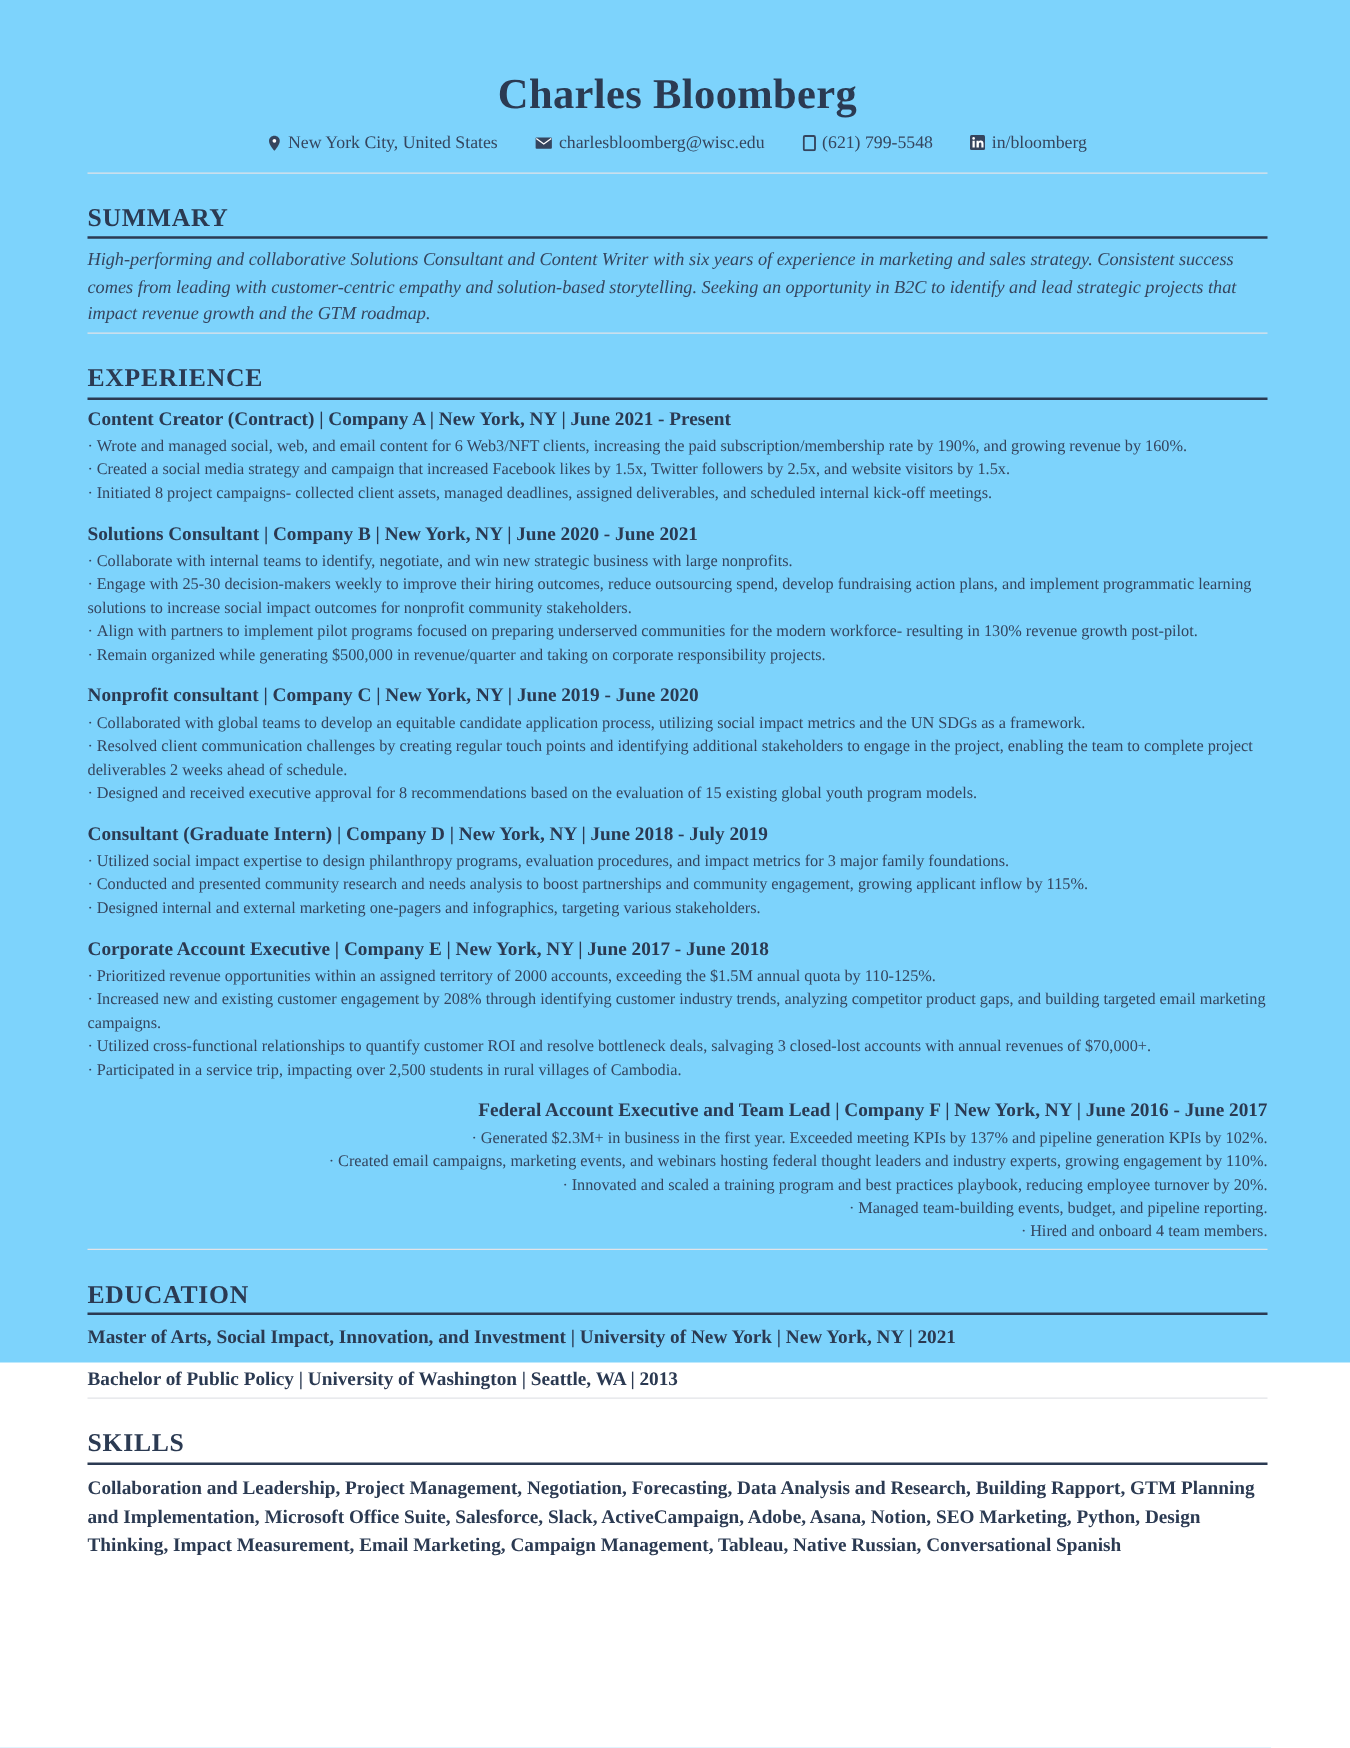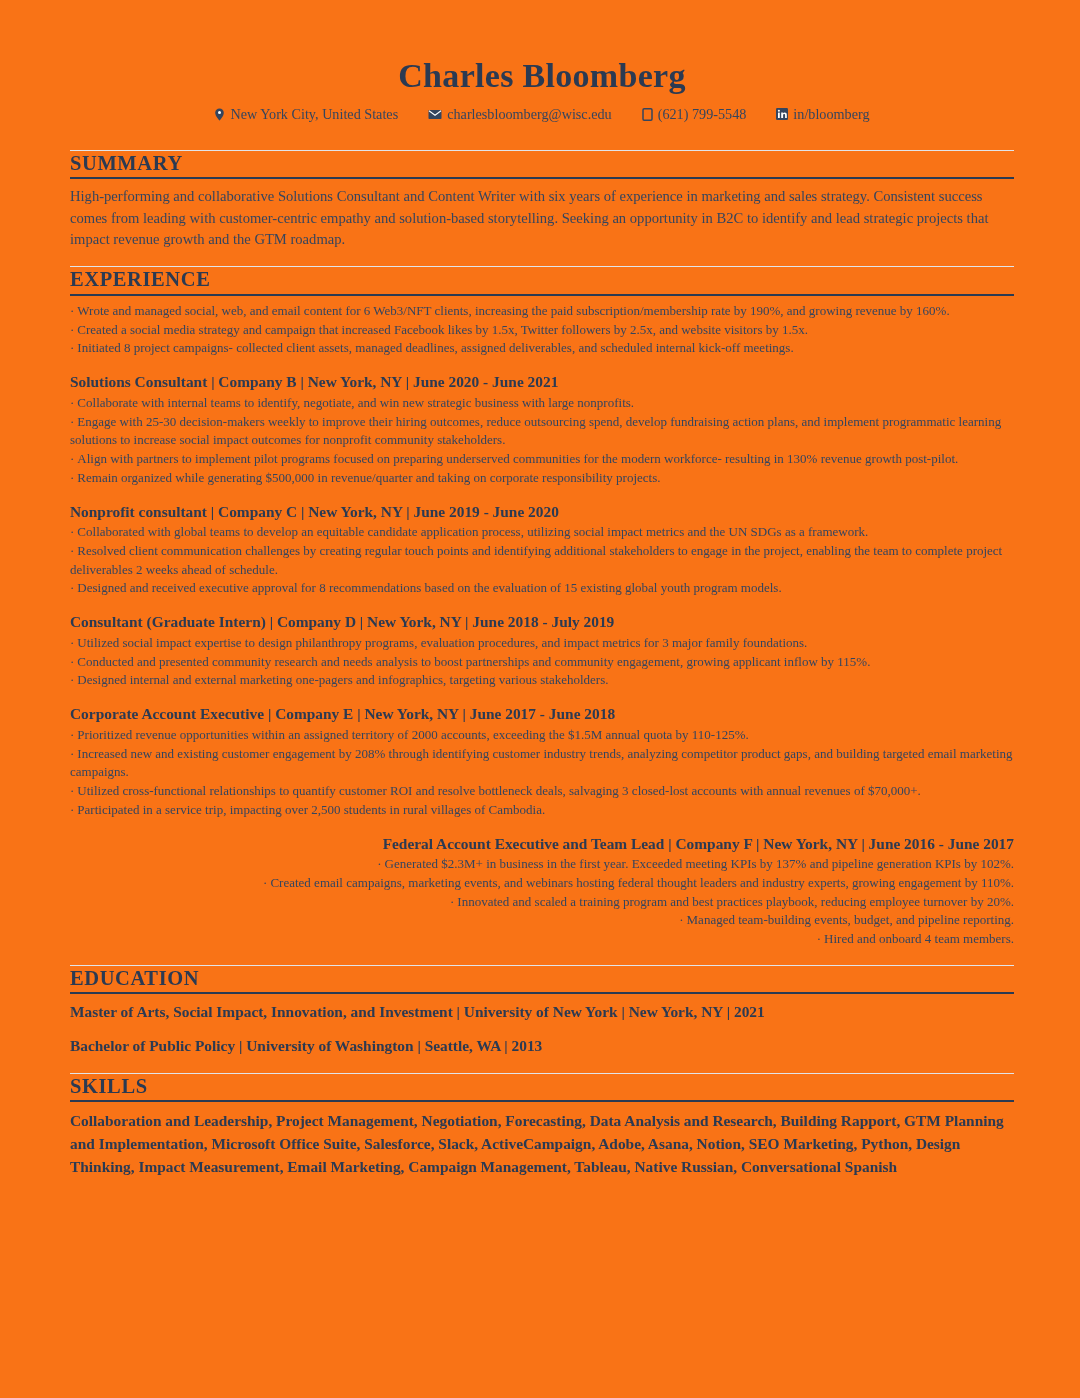--- a/index.html
+++ b/index.html
@@ -9,24 +9,24 @@
   }
   body {
     width: 1080px;
     height: 1398px;
     font-family: "Liberation Serif", "DejaVu Serif", serif;
     color: #2e3d55;
     -webkit-font-smoothing: antialiased;
   }
   .page {
     width: 1080px;
-    height: 1398px;
+    height: 1090px;
     box-sizing: border-box;
     padding: 48px 66px 0 70px;
-    background: #f97316;
+    background: #7dd3fc;
     position: relative;
   }
 
   
   .header {
     text-align: center;
     padding-bottom: 10px;
   }
   .name {
     font-size: 34px;
@@ -58,42 +58,43 @@
     justify-content: center;
     margin-right: 5px;
     color: #35455e;
     position: relative;
     top: 0px;
   }
   .contact-item .ico svg { display: block; }
 
   
   .section {
-    margin-top: 16px;
+    margin-top: 4px;
     border-top: 1px solid #e2e4e8;
-    padding-top: 1px;
+    padding-top: 25px;
   }
   .section-title {
     font-size: 20.5px;
     font-weight: bold;
     letter-spacing: 0.6px;
     color: #2b3a52;
     line-height: 1.1;
     padding-bottom: 3px;
     border-bottom: 2.2px solid #2b3a52;
   }
   .section-body {
     padding-top: 7px;
   }
 
   .summary-text {
     font-size: 14.6px;
     line-height: 1.47;
     color: #35455e;
     text-align: left;
+    font-style: italic;
   }
 
   
   .job { margin-bottom: 14px; }
   .job:last-child { margin-bottom: 0; text-align: right; }
   .job-title {
     font-size: 15.4px;
     font-weight: bold;
     color: #2b3a52;
     line-height: 1.35;
@@ -188,20 +189,21 @@
     <div class="section-title">SUMMARY</div>
     <div class="section-body">
       <div class="summary-text">High-performing and collaborative Solutions Consultant and Content Writer with six years of experience in marketing and sales strategy. Consistent success comes from leading with customer-centric empathy and solution-based storytelling. Seeking an opportunity in B2C to identify and lead strategic projects that impact revenue growth and the GTM roadmap.</div>
     </div>
   </div>
 
   <div class="section">
     <div class="section-title">EXPERIENCE</div>
     <div class="section-body exp-body" id="experience-list">
         <div class="job">
+          <div class="job-title">Content Creator (Contract) | Company A | New York, NY | June 2021 - Present</div>
           <div class="bullets">
             <div class="bullet"><span class="dot">·</span><span>Wrote and managed social, web, and email content for 6 Web3/NFT clients, increasing the paid subscription/membership rate by 190%, and growing revenue by 160%.</span></div>
             <div class="bullet"><span class="dot">·</span><span>Created a social media strategy and campaign that increased Facebook likes by 1.5x, Twitter followers by 2.5x, and website visitors by 1.5x.</span></div>
             <div class="bullet"><span class="dot">·</span><span>Initiated 8 project campaigns- collected client assets, managed deadlines, assigned deliverables, and scheduled internal kick-off meetings.</span></div>
           </div>
         </div>
         <div class="job">
           <div class="job-title">Solutions Consultant | Company B | New York, NY | June 2020 - June 2021</div>
           <div class="bullets">
             <div class="bullet"><span class="dot">·</span><span>Collaborate with internal teams to identify, negotiate, and win new strategic business with large nonprofits.</span></div>

